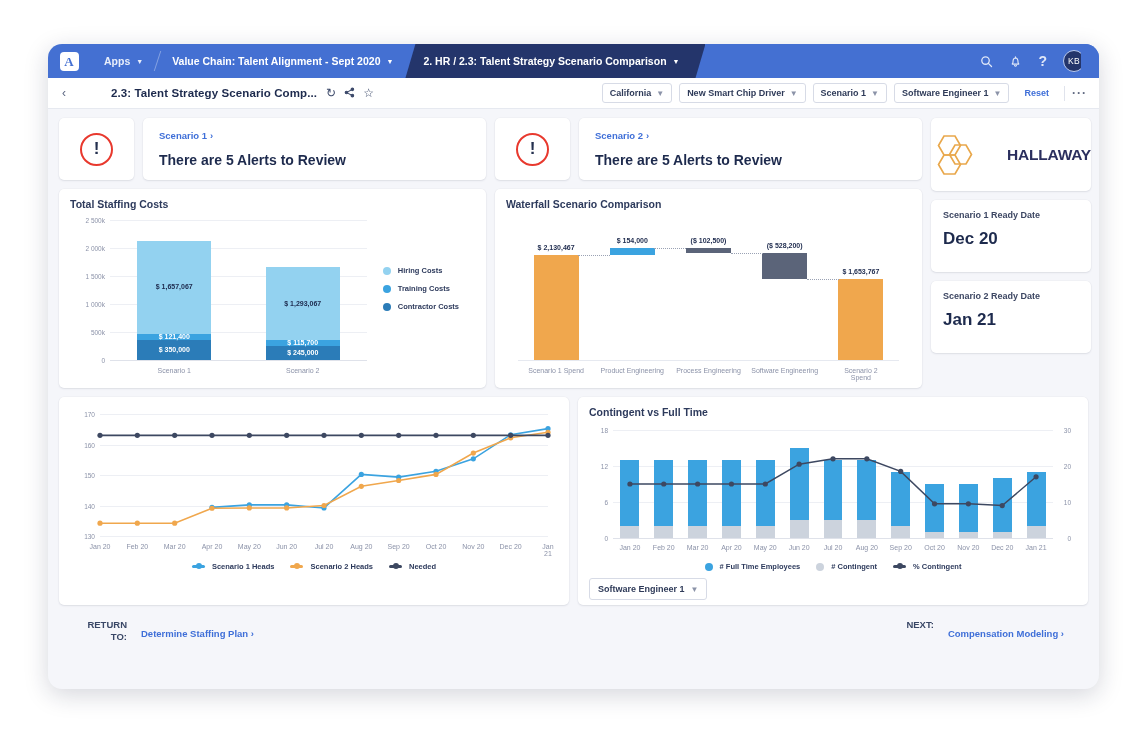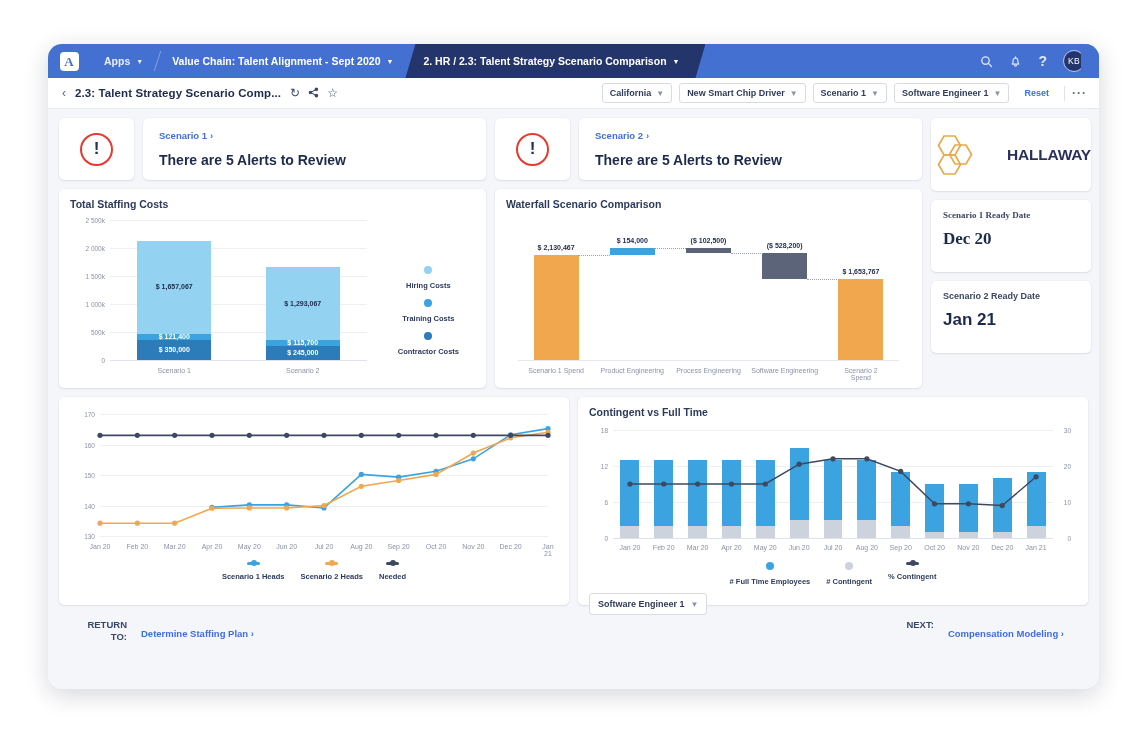--- a/index.html
+++ b/index.html
@@ -50,21 +50,21 @@
     letter-spacing:.3px;
   }
   .topbar-tail { position:absolute; right:0; top:0; bottom:0; width:18px; background:#4470d2;}
 
   
   .subbar {
     height: 31px; background:#ffffff; display:flex; align-items:center;
     padding: 0 12px 0 10px; border-bottom:1px solid #e6e9f0;
   }
   .back-chev { color:#5a6580; font-size:12px; padding:0 9px 0 4px; cursor:pointer;}
-  .page-title { font-size:11.5px; font-weight:bold; color:#1d2a4d; letter-spacing:.1px;}
+  .page-title { font-size:11.5px; font-weight:bold; color:#1d2a4d; letter-spacing:.1px;margin-left:36px;}
   .title-icons { display:flex; align-items:center; gap:8px; margin-left:9px; color:#3b4869; font-size:11px;}
   .sb-right { margin-left:auto; display:flex; align-items:center; gap:7px;}
   .pill {
     border:1px solid #d7dbe6; border-radius:3px; background:#fff;
     font-size:9px; color:#2f3b59; font-weight:bold;
     padding:4px 7px; display:flex; align-items:center; gap:5px; cursor:pointer;
     white-space:nowrap;
   }
   .pill .cv { color:#8b93a8; font-size:8px;}
   .reset-link { color:#3f6fd8; font-size:9px; font-weight:bold; cursor:pointer; padding:0 8px;}
@@ -108,21 +108,21 @@
   .plot { position:relative; }
   .gridline { position:absolute; left:0; right:0; height:1px; background:#edeff4;}
   .ytick { position:absolute; right:0; font-size:6.5px; color:#8b92a8; transform:translateY(-50%); white-space:nowrap;}
   .xtick { position:absolute; font-size:7px; color:#8b92a8; text-align:center; transform:translateX(-50%);}
   .bar { position:absolute; }
   .barlabel {
     position:absolute; font-size:7px; font-weight:bold; color:#1d2a4d;
     text-align:center; transform:translateX(-50%); white-space:nowrap;
   }
   .legend-v { position:absolute; display:flex; flex-direction:column; gap:9px;}
-  .lg-item { display:flex; align-items:center; gap:7px; font-size:7.5px; font-weight:bold; color:#2d3a5c;flex-direction:column;}
+  .lg-item { display:flex; align-items:center; gap:7px; font-size:7.5px; font-weight:bold; color:#2d3a5c;}
   .lg-dot { width:8px;height:8px;border-radius:50%;}
   .legend-h { display:flex; justify-content:center; gap:16px; margin-top:4px;}
   .lg-line { width:13px;height:2.5px;border-radius:2px; position:relative;}
   .lg-line::after{content:"";position:absolute;left:4px;top:-2px;width:6px;height:6px;border-radius:50%;background:inherit;}
 
   .footer { display:flex; align-items:flex-start; padding:14px 24px 0 22px; }
   .ft-label { font-size:9.5px; font-weight:bold; color:#394766; width:46px; line-height:1.25; text-align:right;}
   .ft-link { color:#3f6fd8; font-size:9.5px; font-weight:bold; margin-left:14px; margin-top:9px; cursor:pointer;}
   .ft-next { margin-left:auto; display:flex; align-items:flex-start;}
 
@@ -324,21 +324,21 @@
             <svg width="46" height="44" viewBox="0 0 46 44">
               <g fill="none" stroke="#e9a84c" stroke-width="1.7">
                 <polygon points="13,3 24,3 29.5,12.5 24,22 13,22 7.5,12.5"></polygon>
                 <polygon points="13,22 24,22 29.5,31.5 24,41 13,41 7.5,31.5"></polygon>
                 <polygon points="24,12 35,12 40.5,21.5 35,31 24,31 18.5,21.5"></polygon>
               </g>
             </svg>
             <span class="hal-text">HALLAWAY</span>
           </div>
         </div>
-        <div class="card kpi-card" style="height:72px;font-family:Liberation Serif, serif;">
+        <div class="card kpi-card" style="height:72px;">
           <div class="kpi-label">Scenario 1 Ready Date</div>
           <div class="kpi-value">Dec 20</div>
         </div>
         <div class="card kpi-card" style="height:72px;">
           <div class="kpi-label">Scenario 2 Ready Date</div>
           <div class="kpi-value">Jan 21</div>
         </div>
       </div>
     </div>
 

